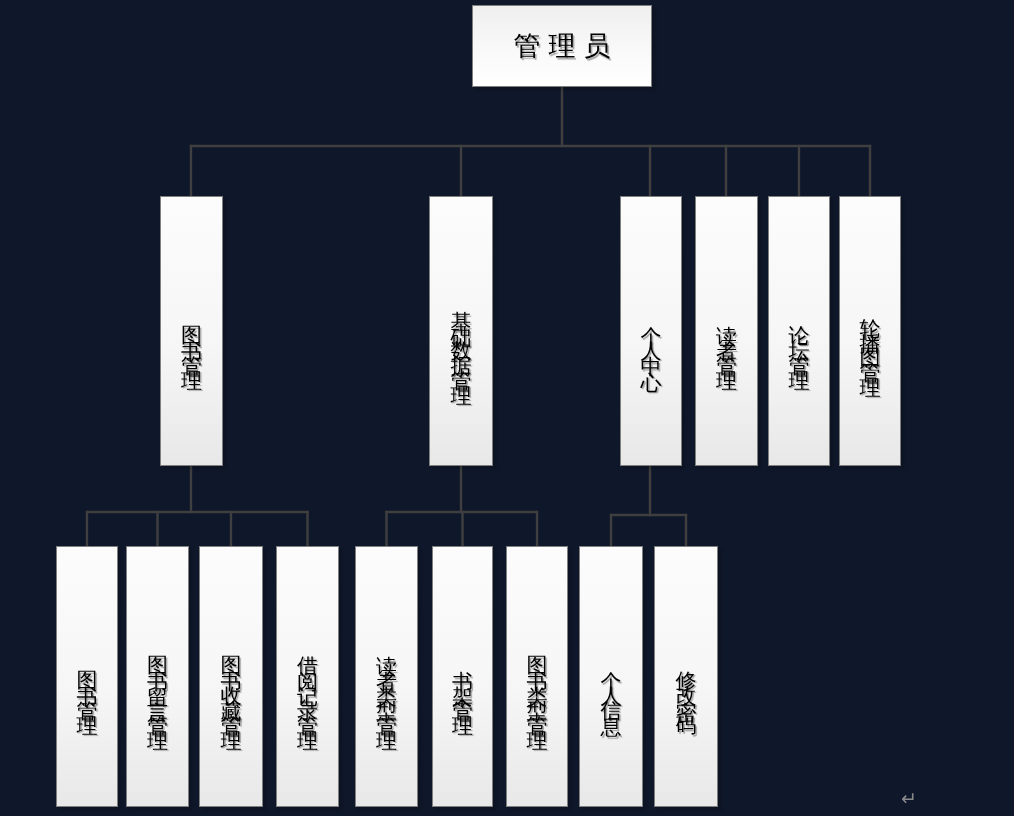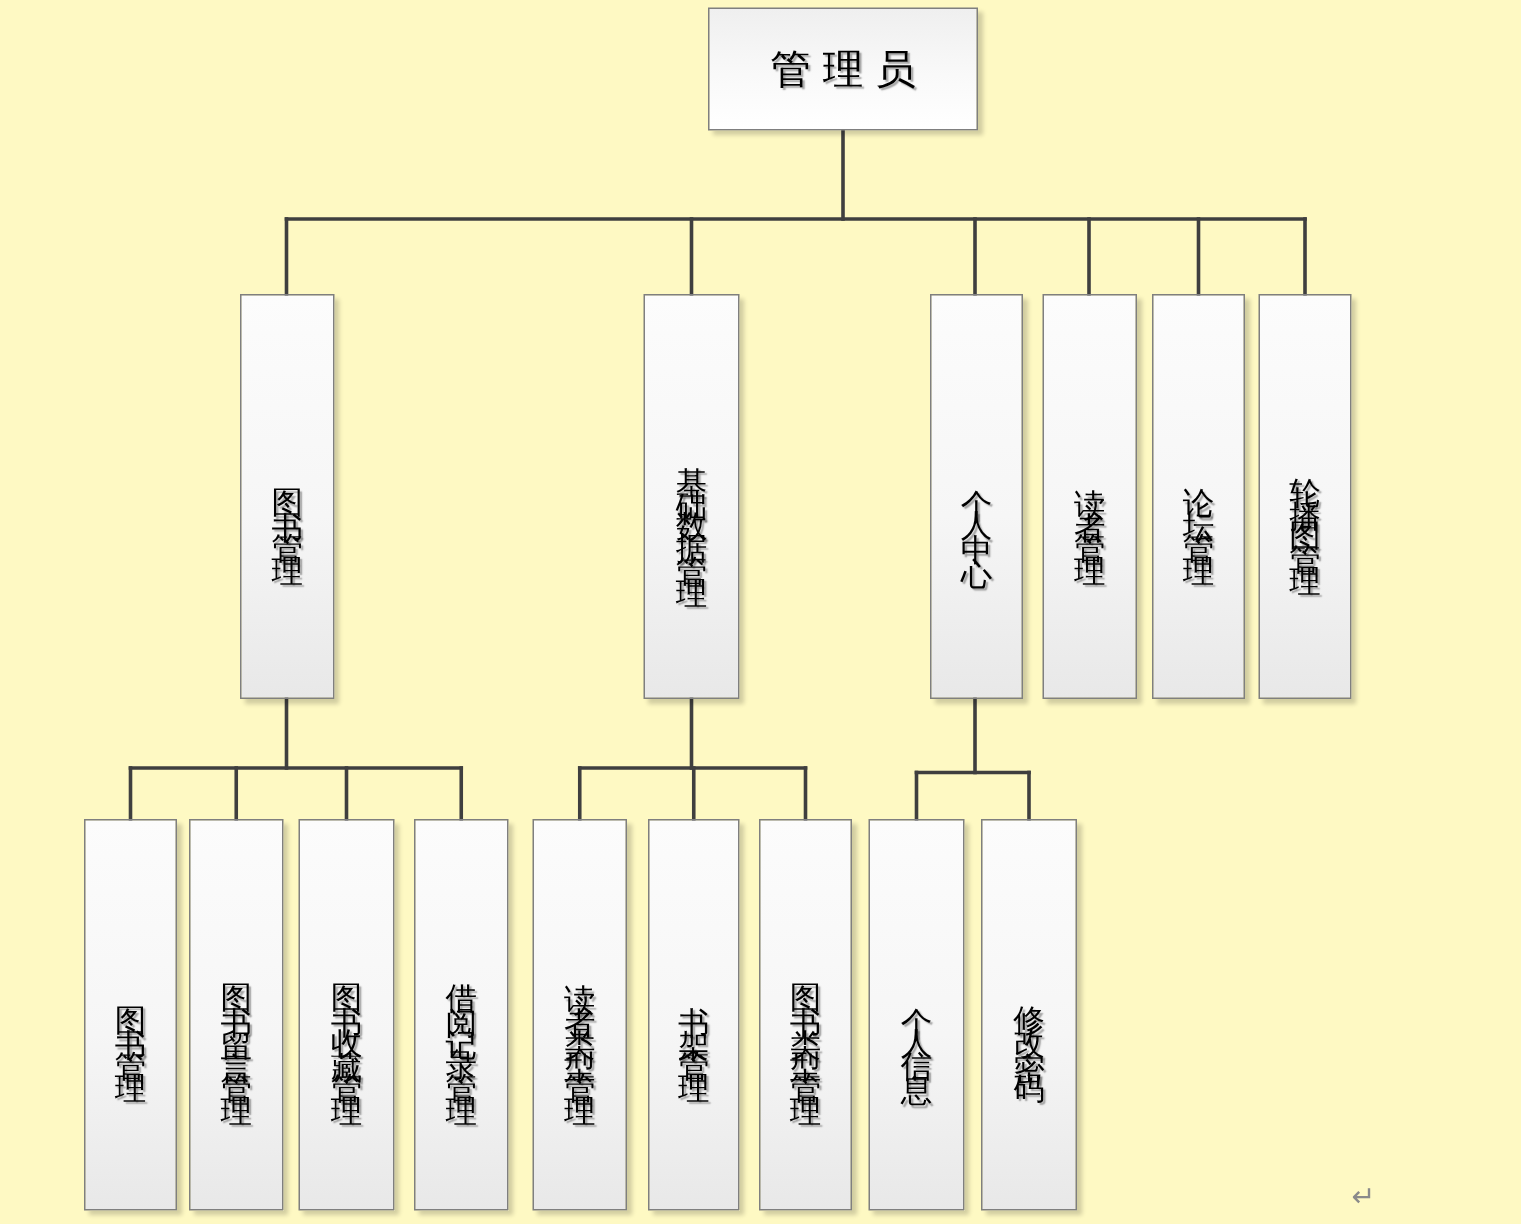--- a/index.html
+++ b/index.html
@@ -1,20 +1,20 @@
 <!DOCTYPE html>
 <html><head>
 <meta charset="utf-8">
 <style>
   html, body { margin: 0; padding: 0; background: #ffffff; }
   .canvas {
     position: relative;
     width: 1014px;
     height: 816px;
-    background: #fef9c3;
+    background: #0f172a;
     overflow: hidden;
     font-family: "DejaVu Sans", sans-serif;
     color: #000;
   }
   svg.connectors {
     position: absolute;
     left: 0; top: 0;
   }
   .node {
     position: absolute;

